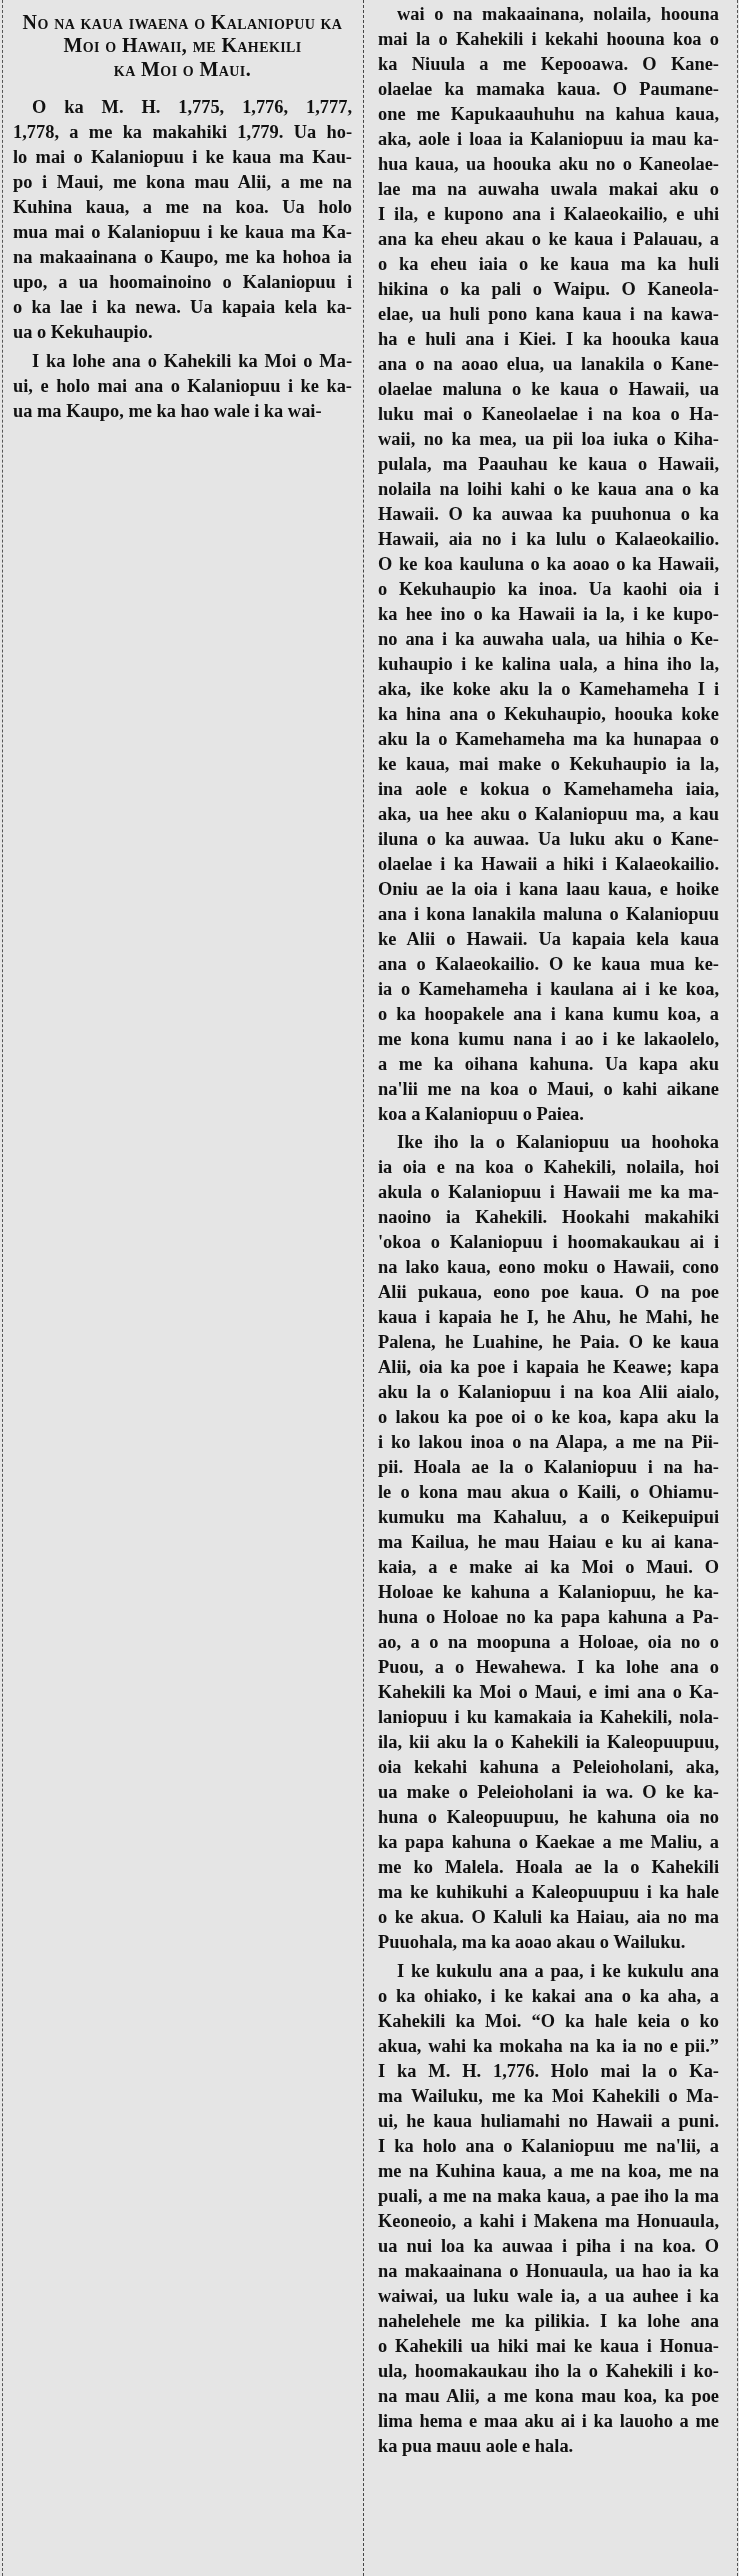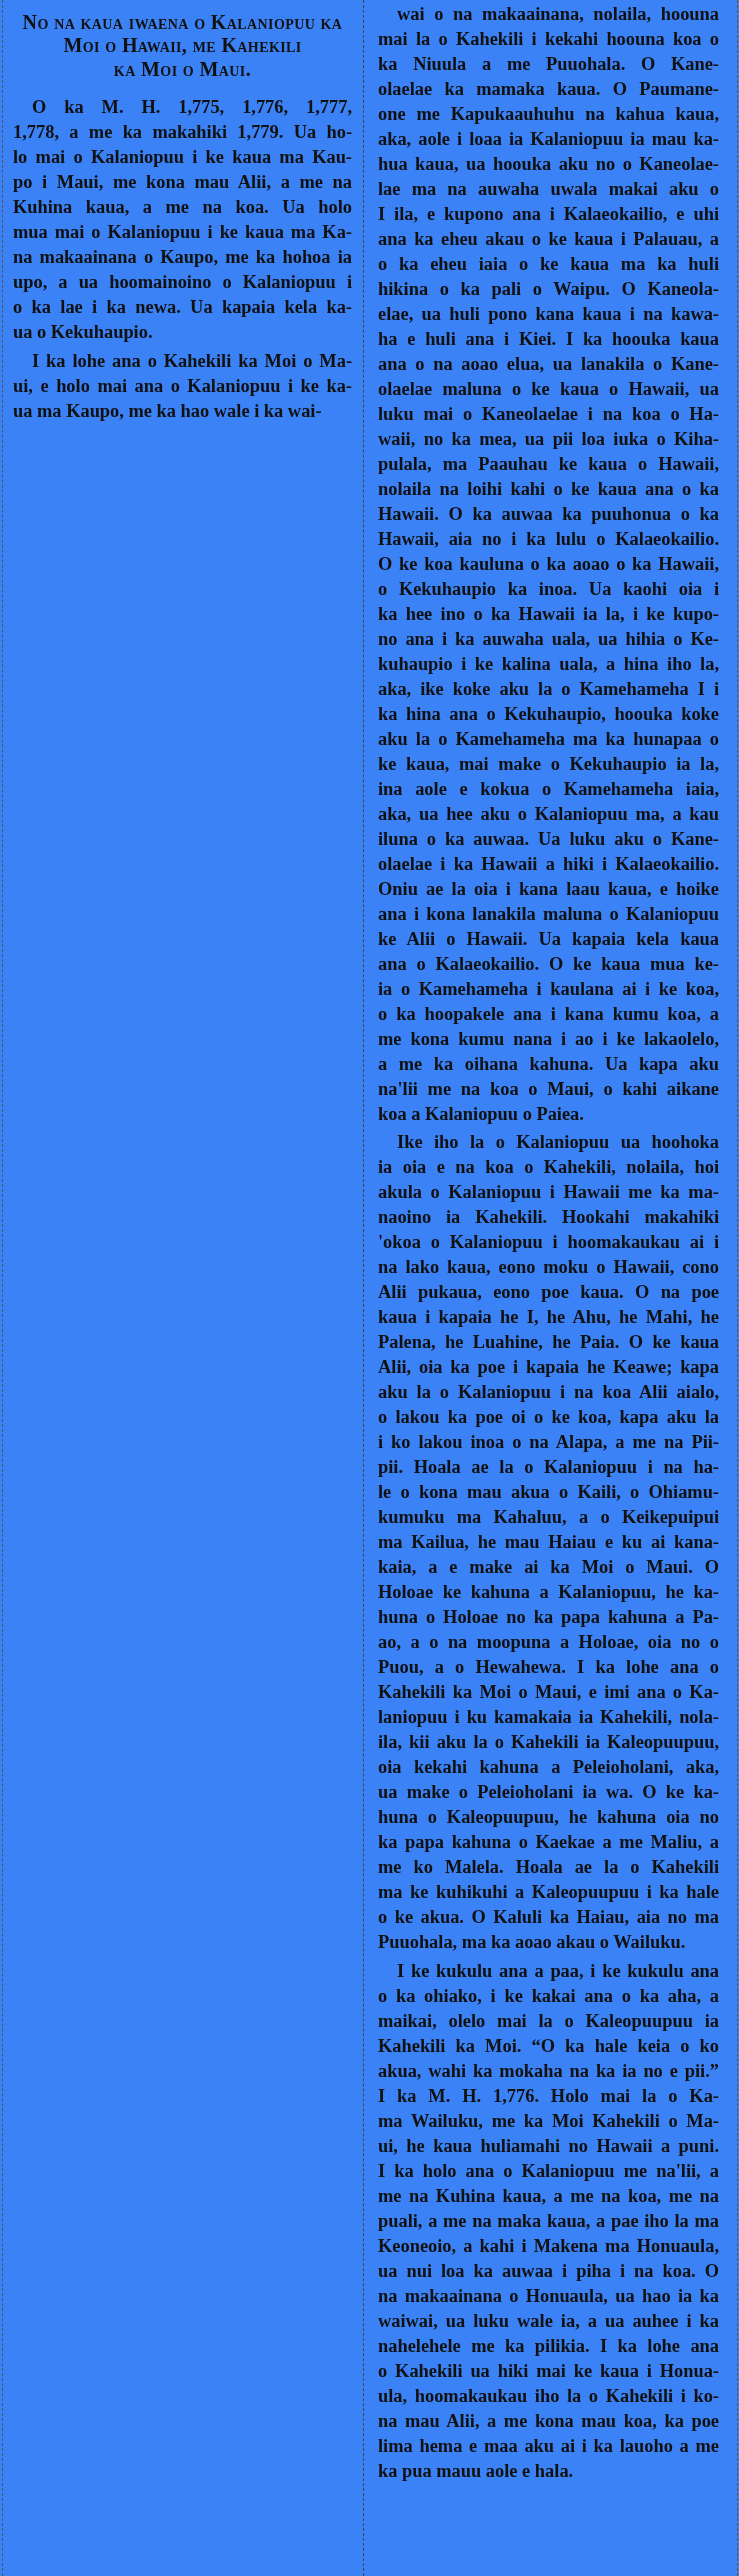--- a/index.html
+++ b/index.html
@@ -1,19 +1,19 @@
 <!DOCTYPE html>
 <html style="font-size:14px"><head>
 <meta charset="utf-8">
 <style>
   html, body { margin: 0; padding: 0; background: #ffffff; }
   body { width: 740px; height: 2576px; position: relative; overflow: hidden; }
   .page {
     position: absolute; left: 0; top: 0; width: 740px; height: 2576px;
-    background: #3b82f6; color: #111111;
+    background: #e5e5e5; color: #111111;
     font-family: "Liberation Serif", "DejaVu Serif", serif;
     font-weight: bold;
   }
   .edge-rule {
     position: absolute; top: 0; width: 0; height: 2576px;
     border-left: 0.9px dashed #555555;
   }
   .col-rule {
     position: absolute; top: 0; left: 363px; width: 0; height: 2576px;
     border-left: 0.9px dashed #444444;
@@ -75,21 +75,21 @@
           <span class="line last">ua ma Kaupo, me ka hao wale i ka wai-</span>
         </div>
       </div>
   </div>
 
   <div class="column col-right">
     <div class="body-right" id="right-body">
         <div>
           <span class="line indent">wai o na makaainana, nolaila, hoouna</span>
           <span class="line">mai la o Kahekili i kekahi hoouna koa o</span>
-          <span class="line">ka Niuula a me Puuohala.  O Kane-</span>
+          <span class="line">ka Niuula a me Kepooawa.  O Kane-</span>
           <span class="line">olaelae ka mamaka kaua.  O Paumane-</span>
           <span class="line">one me Kapukaauhuhu na kahua kaua,</span>
           <span class="line">aka, aole i loaa ia Kalaniopuu ia mau ka-</span>
           <span class="line">hua kaua, ua hoouka aku no o Kaneolae-</span>
           <span class="line">lae ma na auwaha uwala makai aku o</span>
           <span class="line">I ila, e kupono ana i Kalaeokailio, e uhi</span>
           <span class="line">ana ka eheu akau o ke kaua i Palauau, a</span>
           <span class="line">o ka eheu iaia o ke kaua ma ka huli</span>
           <span class="line">hikina o ka pali o Waipu.  O Kaneola-</span>
           <span class="line">elae, ua huli pono kana kaua i na kawa-</span>
@@ -159,21 +159,20 @@
           <span class="line">ka papa kahuna o Kaekae a me Maliu, a</span>
           <span class="line">me ko Malela.  Hoala ae la o Kahekili</span>
           <span class="line">ma ke kuhikuhi a Kaleopuupuu i ka hale</span>
           <span class="line">o ke akua.  O Kaluli ka Haiau, aia no ma</span>
           <span class="line last">Puuohala, ma ka aoao akau o Wailuku.</span>
         </div>
         <div>
           <span class="para-gap"></span>
           <span class="line indent">I ke kukulu ana a paa, i ke kukulu ana</span>
           <span class="line">o ka ohiako, i ke kakai ana o ka aha, a</span>
-          <span class="line">maikai, olelo mai la o Kaleopuupuu ia</span>
           <span class="line">Kahekili ka Moi.  “O ka hale keia o ko</span>
           <span class="line">akua, wahi ka mokaha na ka ia no e pii.”</span>
           <span class="line">I ka M. H. 1,776.  Holo mai la o Ka-</span>
           <span class="line">ma Wailuku, me ka Moi Kahekili o Ma-</span>
           <span class="line">ui, he kaua huliamahi no Hawaii a puni.</span>
           <span class="line">I ka holo ana o Kalaniopuu me na'lii, a</span>
           <span class="line">me na Kuhina kaua, a me na koa, me na</span>
           <span class="line">puali, a me na maka kaua, a pae iho la ma</span>
           <span class="line">Keoneoio, a kahi i Makena ma Honuaula,</span>
           <span class="line">ua nui loa ka auwaa i piha i na koa.  O</span>

